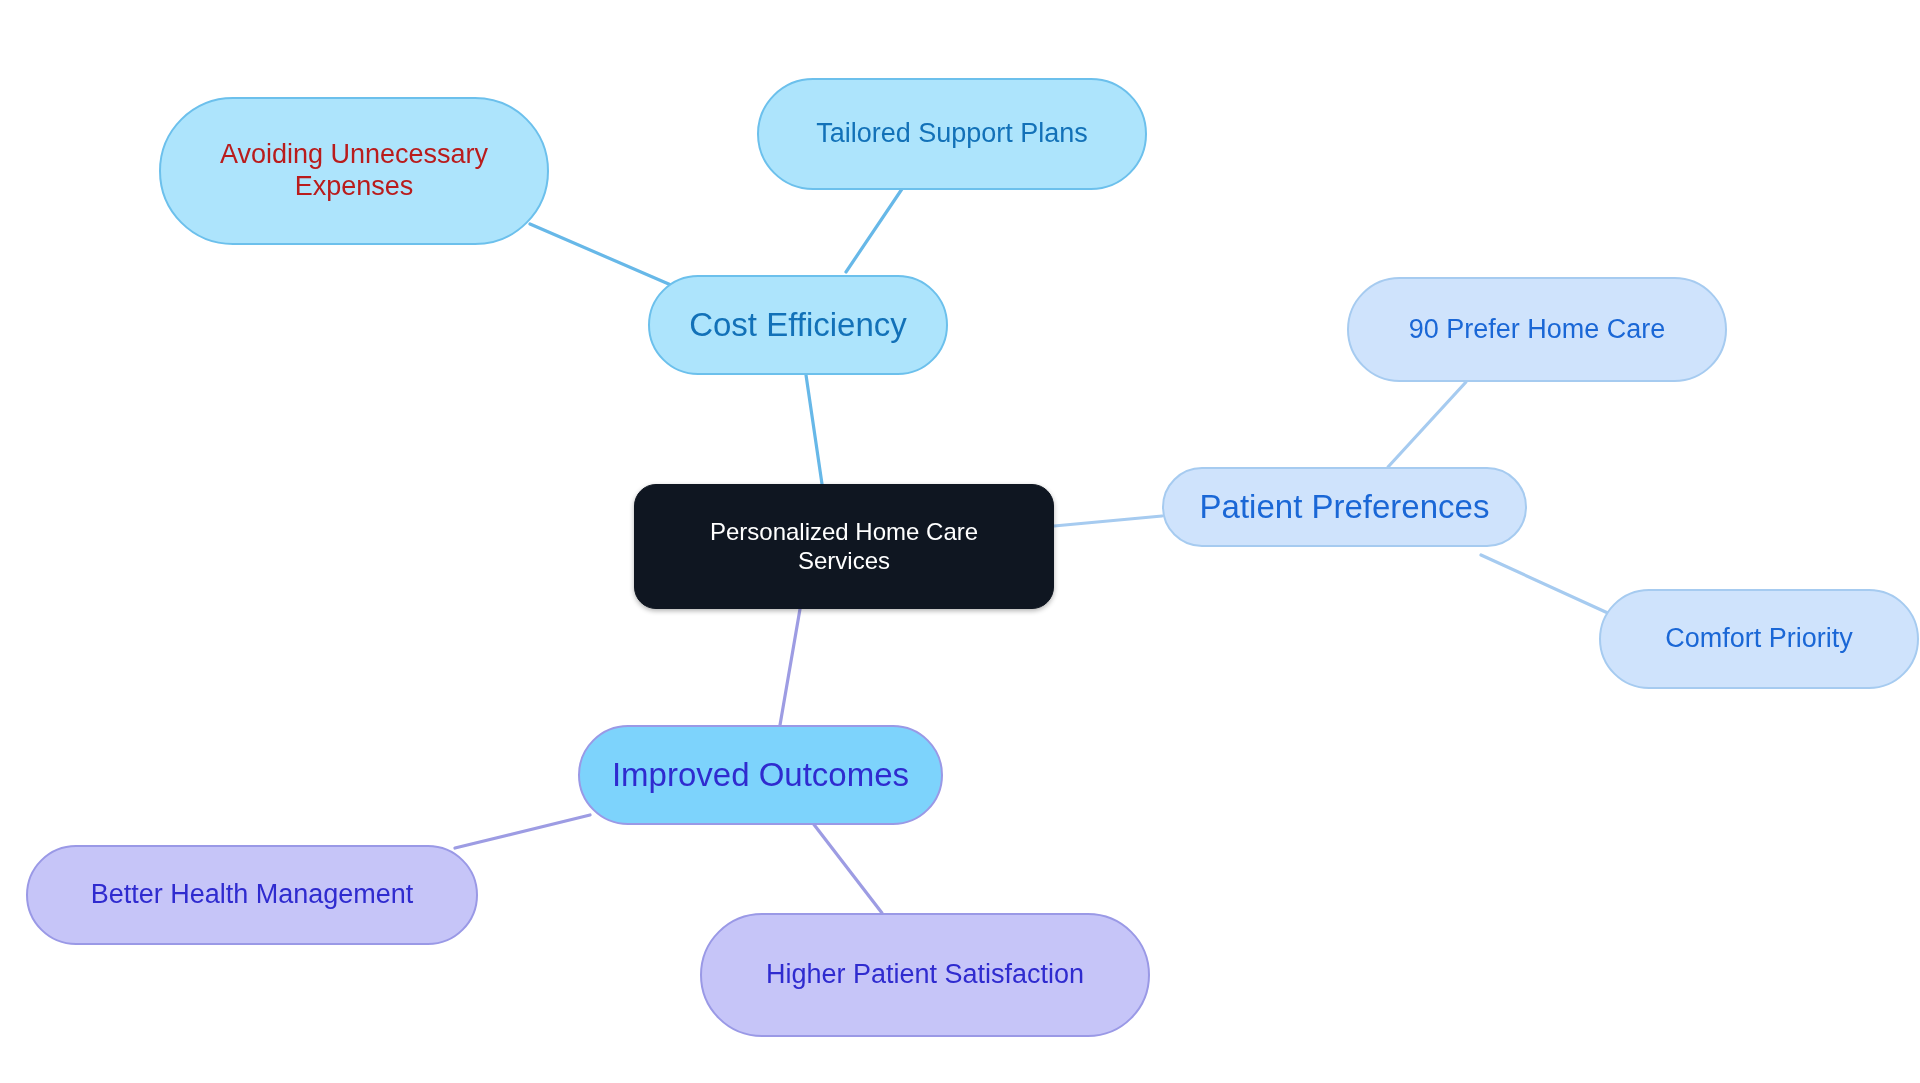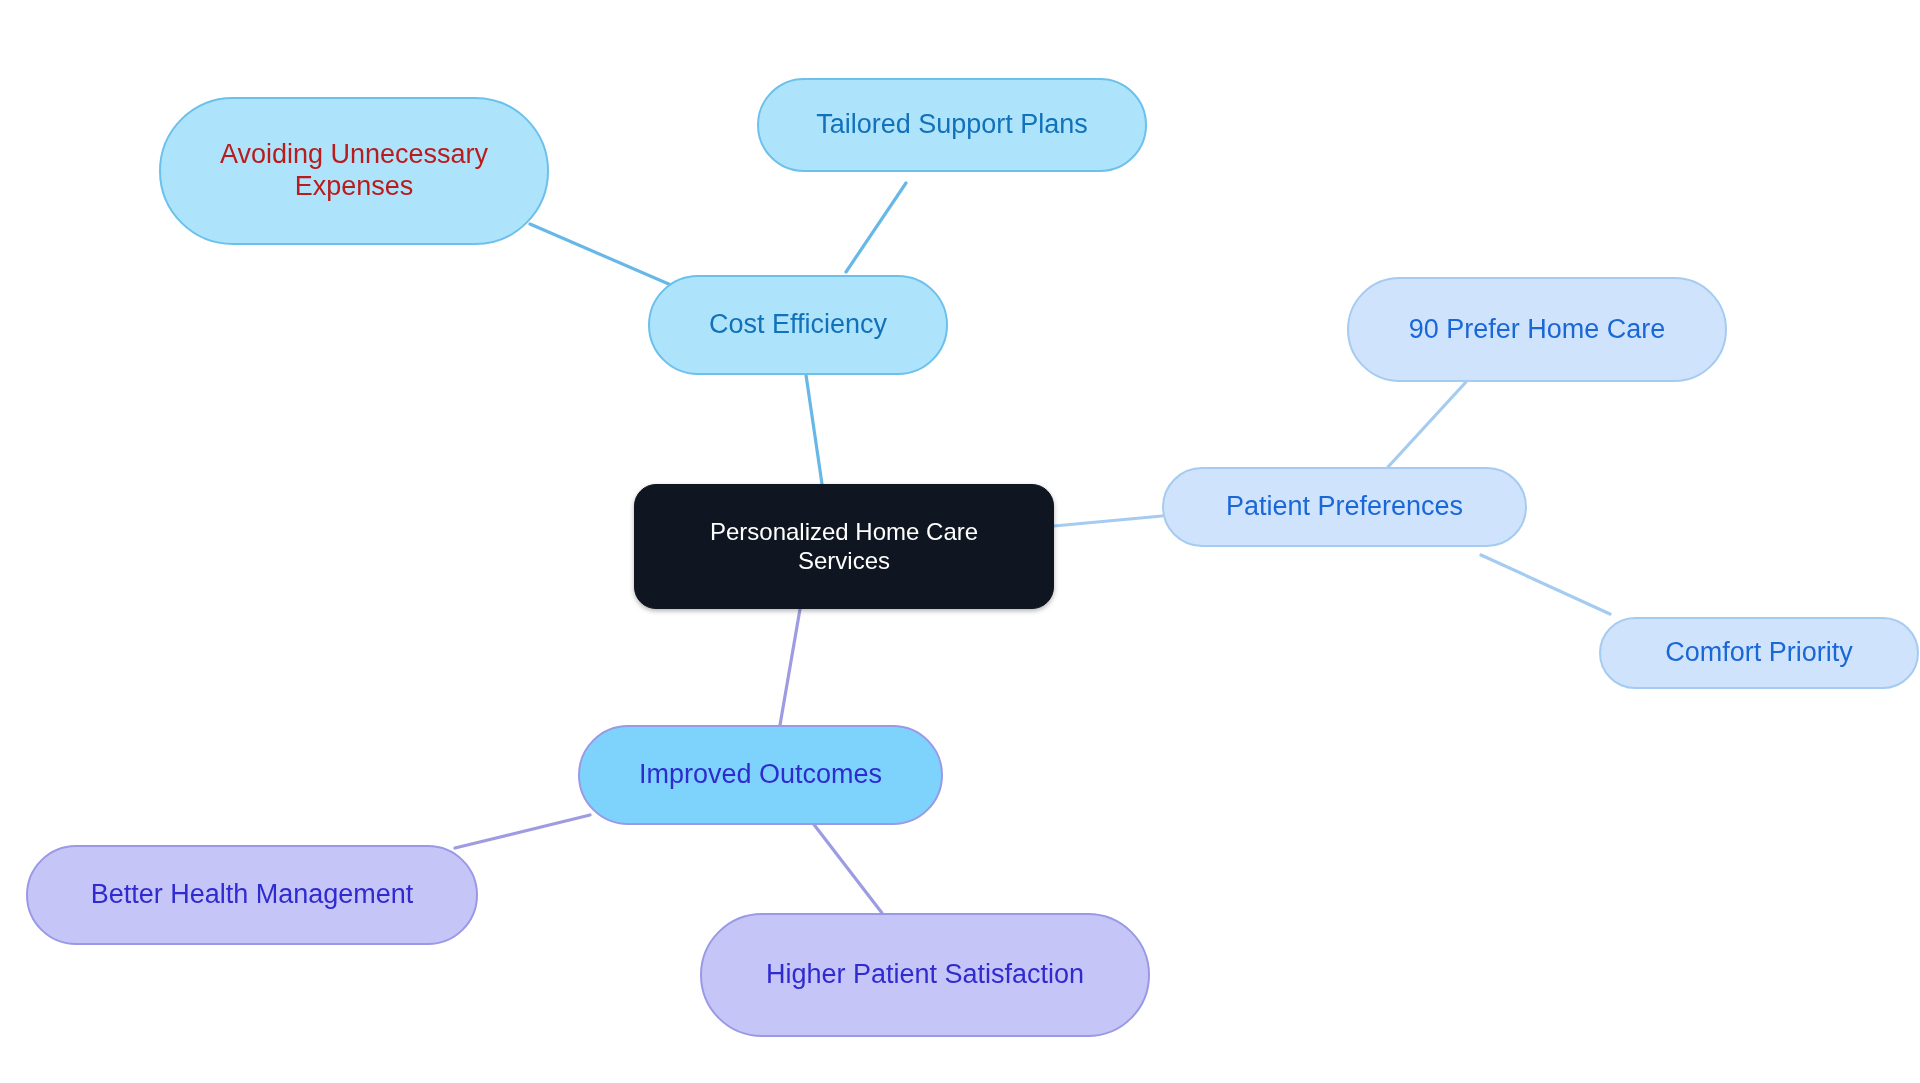--- a/index.html
+++ b/index.html
@@ -36,21 +36,21 @@
     white-space: pre-line;
   }
   .node-root {
     border-radius: 22px;
     border-width: 1px;
     font-size: 24px;
     box-shadow: 0 2px 5px rgba(0,0,0,0.30);
   }
   .node-branch {
     border-radius: 999px;
-    font-size: 27px;
+    font-size: 33px;
     justify-content: center;
   }
   .node-leaf {
     border-radius: 999px;
     font-size: 27px;
   }
   .node-label {
     display: block;
     white-space: pre-line;
     padding: 0 14px;
@@ -80,33 +80,33 @@
 
   <div class="node node-branch" style="left: 648px; top: 275px; width: 300px; height: 100px; background: rgb(173, 228, 252); border-color: rgb(108, 192, 236); color: rgb(18, 113, 184);">
     <span class="node-label">Cost Efficiency</span>
   </div>
 
   <div class="node node-leaf" style="left: 159px; top: 97px; width: 390px; height: 148px; background: rgb(173, 228, 252); border-color: rgb(108, 192, 236); color: #b91c1c;">
     <span class="node-label">Avoiding Unnecessary
 Expenses</span>
   </div>
 
-  <div class="node node-leaf" style="left: 757px; top: 78px; width: 390px; height: 94px; background: rgb(173, 228, 252); border-color: rgb(108, 192, 236); color: rgb(18, 113, 184);">
+  <div class="node node-leaf" style="left: 757px; top: 78px; width: 390px; height: 112px; background: rgb(173, 228, 252); border-color: rgb(108, 192, 236); color: rgb(18, 113, 184);">
     <span class="node-label">Tailored Support Plans</span>
   </div>
 
   <div class="node node-branch" style="left: 1162px; top: 467px; width: 365px; height: 80px; background: rgb(207, 227, 252); border-color: rgb(166, 203, 240); color: rgb(26, 103, 214);">
     <span class="node-label">Patient Preferences</span>
   </div>
 
   <div class="node node-leaf" style="left: 1347px; top: 277px; width: 380px; height: 105px; background: rgb(207, 227, 252); border-color: rgb(166, 203, 240); color: rgb(26, 103, 214);">
     <span class="node-label">90 Prefer Home Care</span>
   </div>
 
-  <div class="node node-leaf" style="left: 1599px; top: 589px; width: 320px; height: 72px; background: rgb(207, 227, 252); border-color: rgb(166, 203, 240); color: rgb(26, 103, 214); margin-top: 28px;">
+  <div class="node node-leaf" style="left: 1599px; top: 589px; width: 320px; height: 100px; background: rgb(207, 227, 252); border-color: rgb(166, 203, 240); color: rgb(26, 103, 214);">
     <span class="node-label">Comfort Priority</span>
   </div>
 
   <div class="node node-branch" style="left: 578px; top: 725px; width: 365px; height: 100px; background: #7dd3fc; border-color: rgb(154, 153, 230); color: rgb(47, 43, 207);">
     <span class="node-label">Improved Outcomes</span>
   </div>
 
   <div class="node node-leaf" style="left: 26px; top: 845px; width: 452px; height: 100px; background: rgb(198, 197, 248); border-color: rgb(154, 153, 230); color: rgb(47, 43, 207);">
     <span class="node-label">Better Health Management</span>
   </div>

